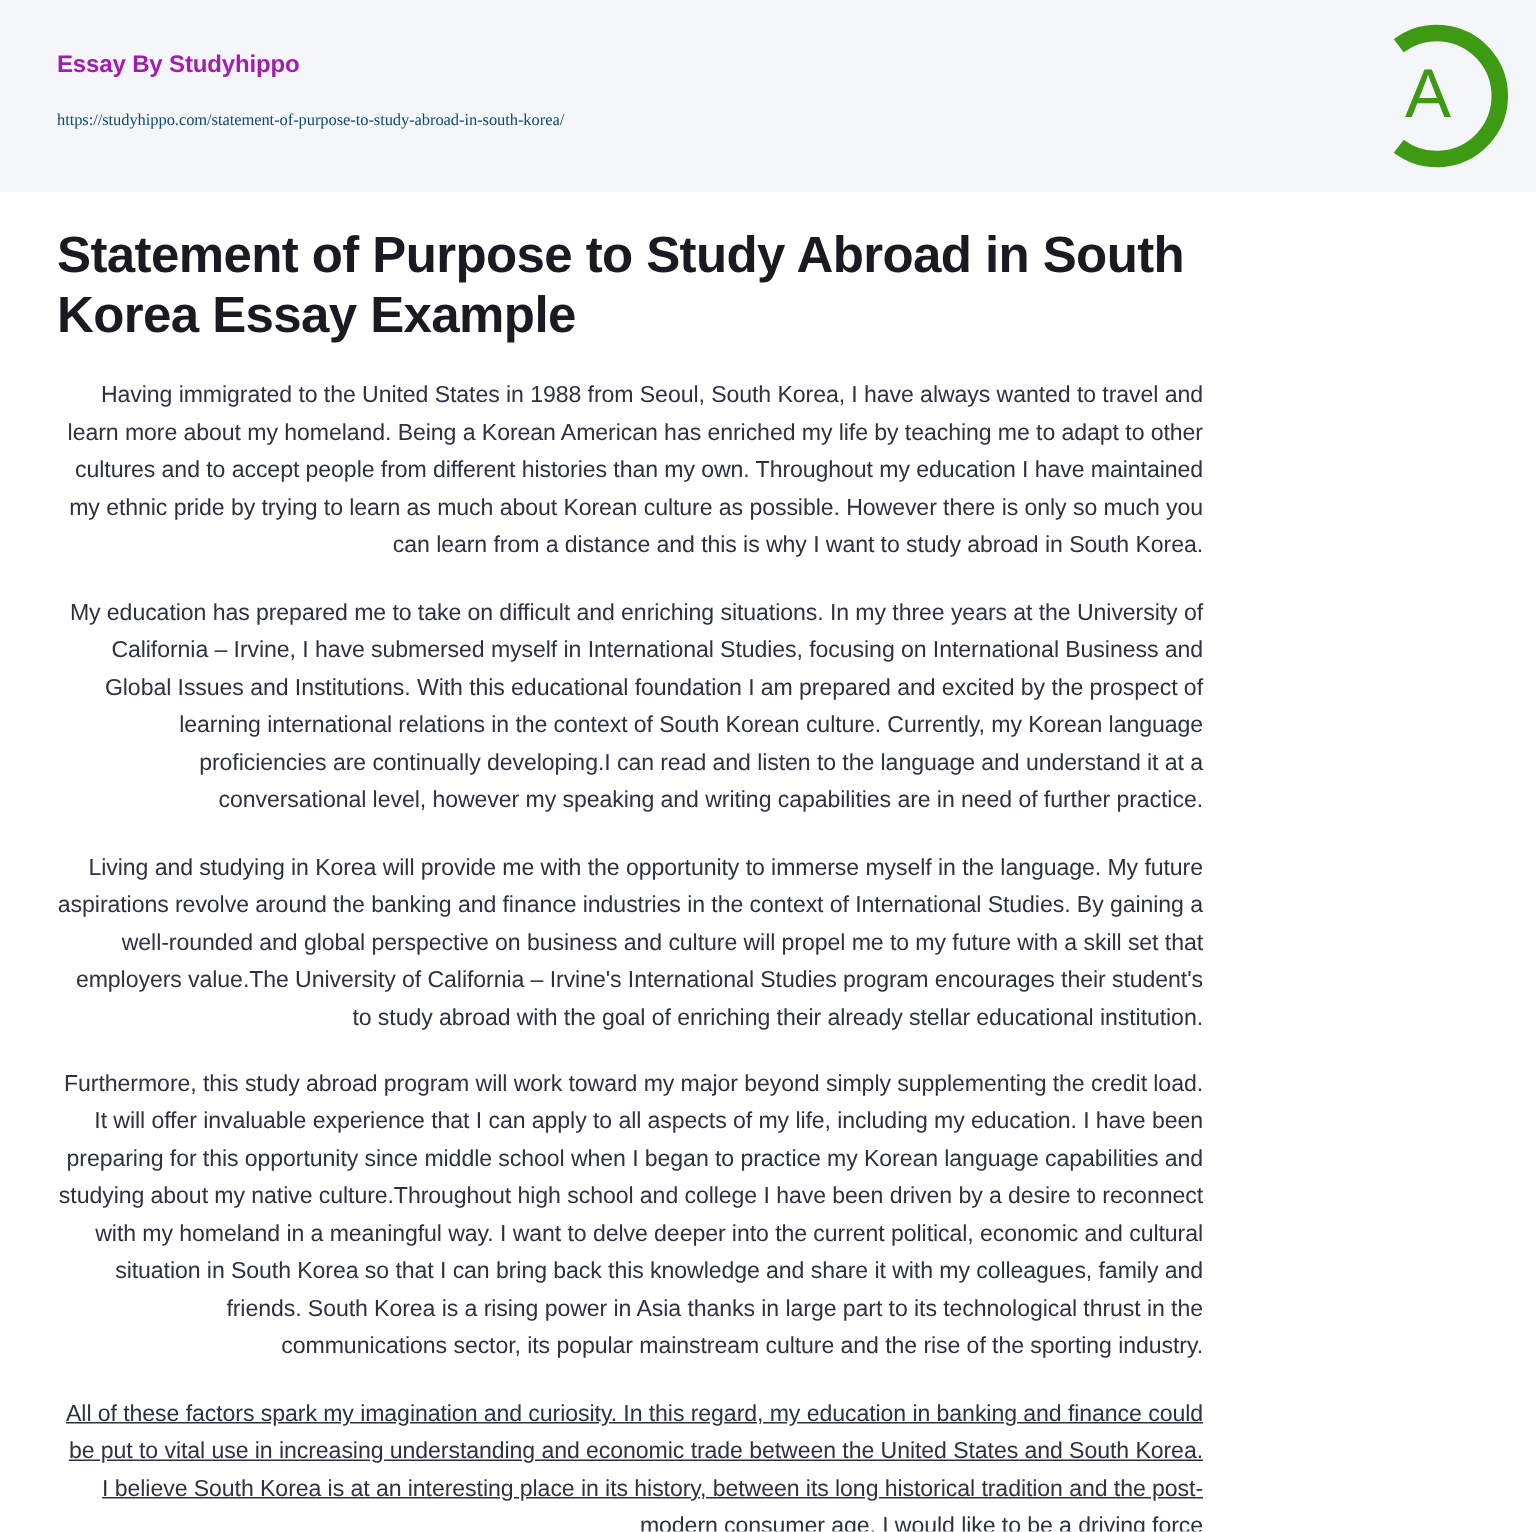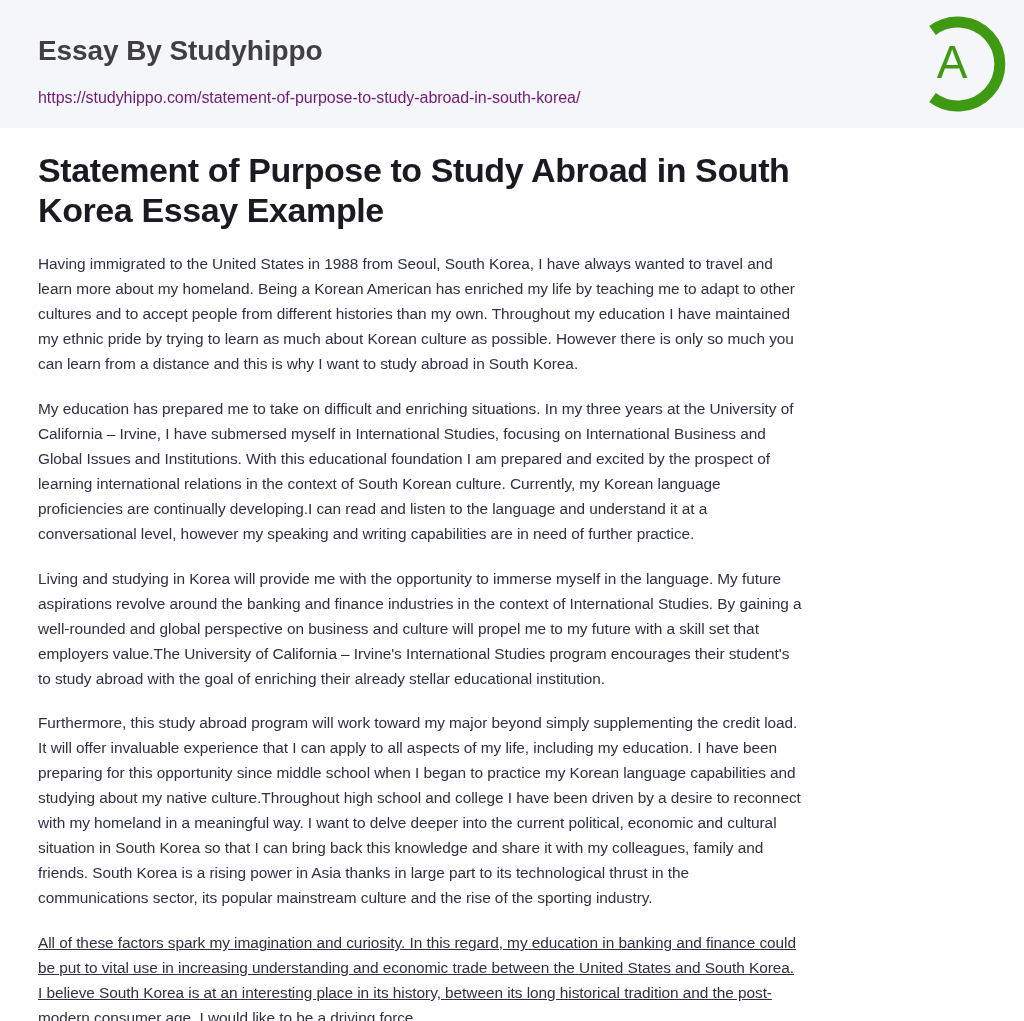--- a/index.html
+++ b/index.html
@@ -21,38 +21,39 @@
     height: 128px;
     background: #f5f6fa;
     box-sizing: border-box;
   }
   .header-text-block {
     position: absolute;
     left: 38px;
     top: 34px;
   }
   .site-title {
-    font-size: 28px;
+    font-size: 16px;
     font-weight: bold;
-    color: #404040;
+    color: #a21caf;
     letter-spacing: -0.1px;
     line-height: 1.2;
     margin: 0;
     white-space: nowrap;
   }
   .site-url {
-    font-size: 16px;
+    font-size: 11px;
     font-weight: normal;
-    color: #701a75;
+    color: #0c4a6e;
     margin: 0;
     padding-top: 21px;
     white-space: nowrap;
     letter-spacing: -0.05px;
     text-decoration: none;
     display: block;
+    font-family: Liberation Serif, serif;
   }
 
   
   .logo-wrap {
     position: absolute;
     right: 18px;
     top: 14px;
     width: 100px;
     height: 100px;
   }
@@ -74,21 +75,21 @@
     margin: 0 0 22px 0;
     letter-spacing: -0.4px;
     max-width: 910px;
   }
   .article-body p {
     font-size: 15.4px;
     line-height: 1.62;
     color: #2d3142;
     margin: 0 0 20px 0;
     letter-spacing: -0.05px;
-    text-align: left;
+    text-align: right;
     max-width: 950px;
   }
   .article-body p:last-child {
     margin-bottom: 0;
     text-decoration: underline;
   }
 </style>
 </head>
 <body>
 

